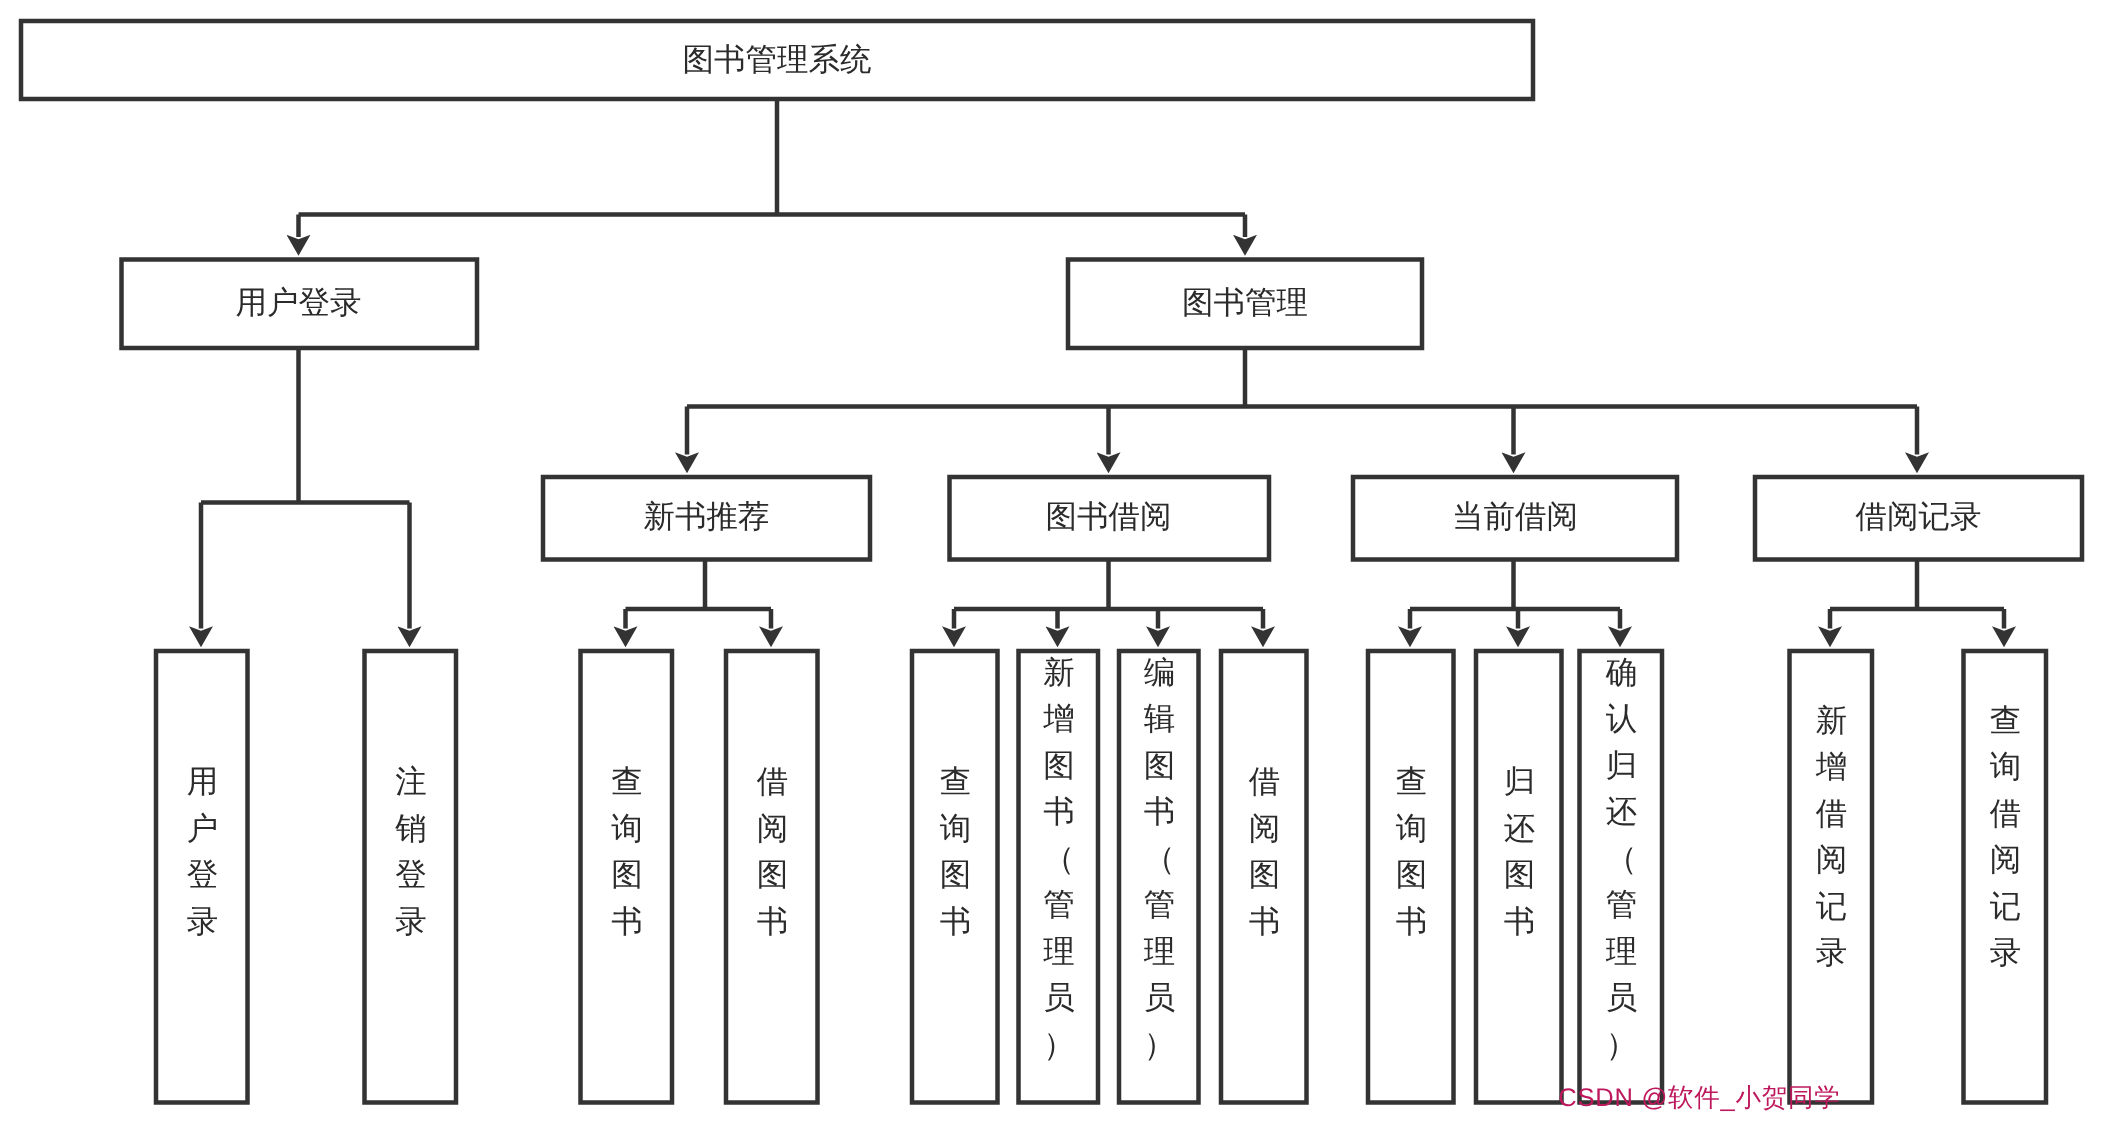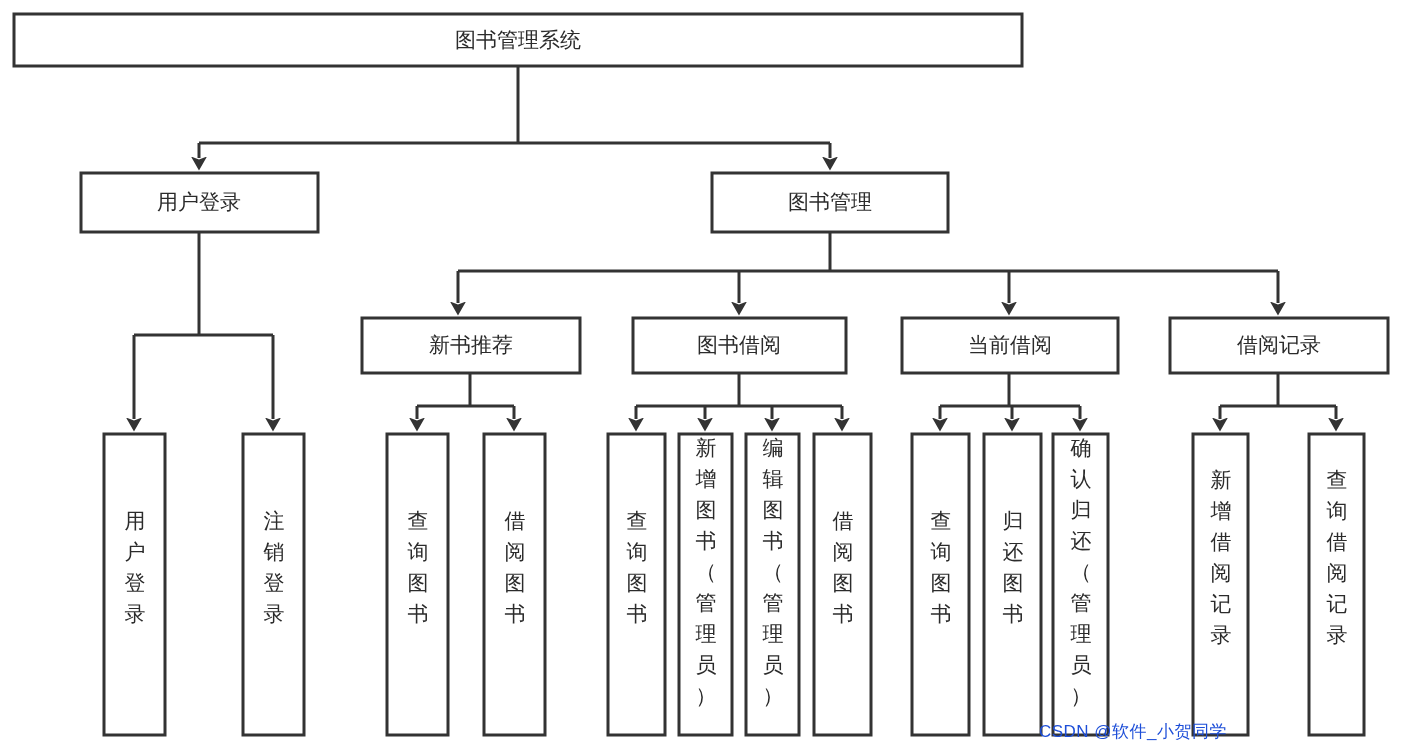--- a/index.html
+++ b/index.html
@@ -52,21 +52,21 @@
     font-size: 21px;
     fill: #2b2b2b;
     text-anchor: middle;
   }
   .watermark {
     position: absolute;
     right: 8px;
     bottom: 4px;
     font-family: "Liberation Sans", "DejaVu Sans", sans-serif;
     font-size: 17px;
-    color: #1d4ed8;
+    color: #be185d;
     white-space: nowrap;
     letter-spacing: 0.5px;
   }
 </style>
 </head>
 <body>
 
 <div id="diagram-root">
   <svg class="flow" viewBox="0 0 1405 747">
     <defs>

